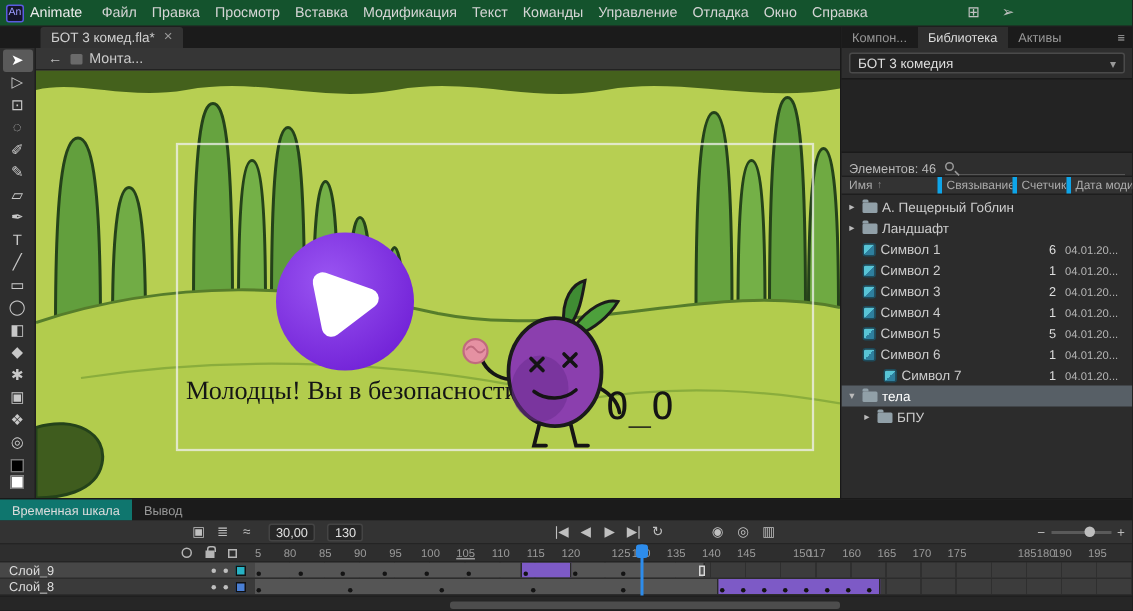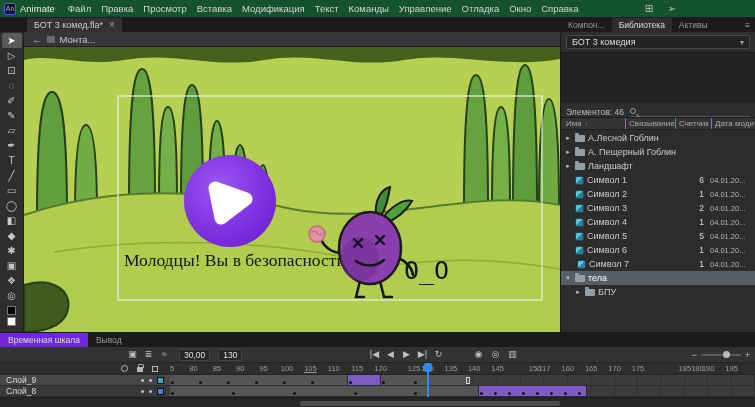--- a/index.html
+++ b/index.html
@@ -44,39 +44,39 @@
 .lib-doc{height:20px;display:flex;align-items:center;padding:0 5px}
 .lib-select{flex:1;height:14px;background:#242424;border:1px solid #4a4a4a;border-radius:2px;display:flex;align-items:center;justify-content:space-between;padding:0 5px;font-size:9px;color:#ddd}
 .lib-select .chev{color:#999;font-size:8px}
 .lib-preview{height:50px;background:#232323;border-top:1px solid #1a1a1a;border-bottom:1px solid #1a1a1a}
 .lib-meta{height:15px;display:flex;align-items:flex-end;padding:0 5px;gap:6px;font-size:8.5px;color:#bbb}
 .lib-search{flex:1;display:flex;align-items:center;gap:3px;border-bottom:1px solid #555;height:12px}
 .lib-search input{background:none;border:none;outline:none;color:#ddd;font-size:8.5px;width:100%}
 .mag{width:6px;height:6px;border:1px solid #999;border-radius:50%;position:relative;flex:none}
 .mag::after{content:"";position:absolute;width:4px;height:1px;background:#999;transform:rotate(45deg);left:5px;top:6px}
 .lib-cols{height:13px;display:flex;align-items:center;background:#333;border-top:1px solid #1e1e1e;border-bottom:1px solid #1e1e1e;font-size:8px;color:#aaa;white-space:nowrap}
-.lib-cols>span{overflow:hidden;border-left:1px solid #0ea5e9;padding-left:3px;height:100%;display:flex;align-items:center;gap:3px}
+.lib-cols>span{overflow:hidden;border-left:3px solid #0ea5e9;padding-left:3px;height:100%;display:flex;align-items:center;gap:3px}
 .c-name{flex:1;border-left:none!important;padding-left:5px!important}
 .c-link{width:50px}.c-count{width:36px}.c-date{width:44px}
 .sort{font-size:7px;color:#888}
 .lib-rows{flex:1;overflow:hidden;background:#2c2c2c;padding-top:1px}
 .lib-row{height:14px;display:flex;align-items:center;gap:3px;padding-right:2px;font-size:9px;color:#ccc;white-space:nowrap}
 .lib-row.selected{background:#575f66;color:#fff}
 .tree-arrow{width:8px;text-align:center;font-size:7px;color:#bbb;flex:none}
 .ic-folder{width:10px;height:7px;background:#91a0a8;border-radius:1px;position:relative;flex:none;margin-top:1px}
 .ic-folder::before{content:"";position:absolute;top:-2px;left:0;width:4px;height:2px;background:#91a0a8;border-radius:1px 1px 0 0}
 .ic-symbol{width:9px;height:9px;flex:none;background:linear-gradient(135deg,#58c4d6 50%,#2e7f9e 50%);border-radius:2px;border:1px solid #1d4a5a}
 .lib-name{flex:1;overflow:hidden;text-overflow:ellipsis}
 .lib-count{width:16px;text-align:right;font-size:8.5px;color:#ddd;flex:none}
 .lib-date{width:46px;font-size:7.5px;color:#b5b5b5;flex:none;padding-left:3px}
 
 .timeline{height:75px;background:#2e2e2e;border-top:1px solid #191919;position:relative}
 .tl-tabs{height:14px;background:#1b1b1b;display:flex;font-size:8.5px}
 .tl-tab{padding:0 8px;display:flex;align-items:center;color:#999;white-space:nowrap}
-.tl-tab.active{background:#6d28d9;color:#ddd}
+.tl-tab.active{background:#0f766e;color:#ddd}
 .tl-controls{height:16px;background:#333;border-bottom:1px solid #242424;display:flex;align-items:center;position:relative;font-size:9px}
 .tl-left{margin-left:126px;display:flex;gap:3px}
 .tlc-icon{min-width:13px;text-align:center;color:#c0c0c0;font-size:9px;line-height:1;white-space:nowrap}
 .tl-val{margin-left:8px;background:#272727;border:1px solid #444;border-radius:2px;padding:0 4px;height:12px;display:flex;align-items:center;color:#e0e0e0;font-size:8.5px}
 .tl-transport{position:absolute;left:368px;display:flex;gap:3px;align-items:center}
 .tl-onion{position:absolute;left:472px;display:flex;gap:4px;align-items:center}
 .tl-zoom{position:absolute;right:5px;display:flex;align-items:center;gap:4px;color:#bbb}
 .zoom-track{width:40px;height:2px;background:#5a5a5a;position:relative;display:inline-block}
 .zoom-knob{position:absolute;left:22px;top:-3px;width:7px;height:7px;border-radius:50%;background:#bdbdbd}
 .tl-ruler{height:12px;display:flex;border-bottom:1px solid #242424}
@@ -257,27 +257,20 @@
           <span class="sort">↑</span>
         </span>
         <span class="c-link">Связывание</span>
         <span class="c-count">Счетчик ис</span>
         <span class="c-date">Дата моди</span>
       </div>
       <div class="lib-rows">
           <div class="lib-row" style="padding-left: 3px;">
             <span class="tree-arrow">▸</span>
             <span class="ic-folder"></span>
-            <span class="lib-name">А.Лесной Гоблин</span>
-            <span class="lib-count"></span>
-            <span class="lib-date"></span>
-          </div>
-          <div class="lib-row" style="padding-left: 3px;">
-            <span class="tree-arrow">▸</span>
-            <span class="ic-folder"></span>
             <span class="lib-name">А. Пещерный Гоблин</span>
             <span class="lib-count"></span>
             <span class="lib-date"></span>
           </div>
           <div class="lib-row" style="padding-left: 3px;">
             <span class="tree-arrow">▸</span>
             <span class="ic-folder"></span>
             <span class="lib-name">Ландшафт</span>
             <span class="lib-count"></span>
             <span class="lib-date"></span>
@@ -317,21 +310,21 @@
             <span class="lib-count">5</span>
             <span class="lib-date">04.01.20...</span>
           </div>
           <div class="lib-row" style="padding-left: 3px;">
             <span class="tree-arrow"></span>
             <span class="ic-symbol"></span>
             <span class="lib-name">Символ 6</span>
             <span class="lib-count">1</span>
             <span class="lib-date">04.01.20...</span>
           </div>
-          <div class="lib-row" style="padding-left: 5px;">
+          <div class="lib-row" style="padding-left: 17px;">
             <span class="tree-arrow"></span>
             <span class="ic-symbol"></span>
             <span class="lib-name">Символ 7</span>
             <span class="lib-count">1</span>
             <span class="lib-date">04.01.20...</span>
           </div>
           <div class="lib-row selected" style="padding-left: 3px;">
             <span class="tree-arrow">▾</span>
             <span class="ic-folder"></span>
             <span class="lib-name">тела</span>

